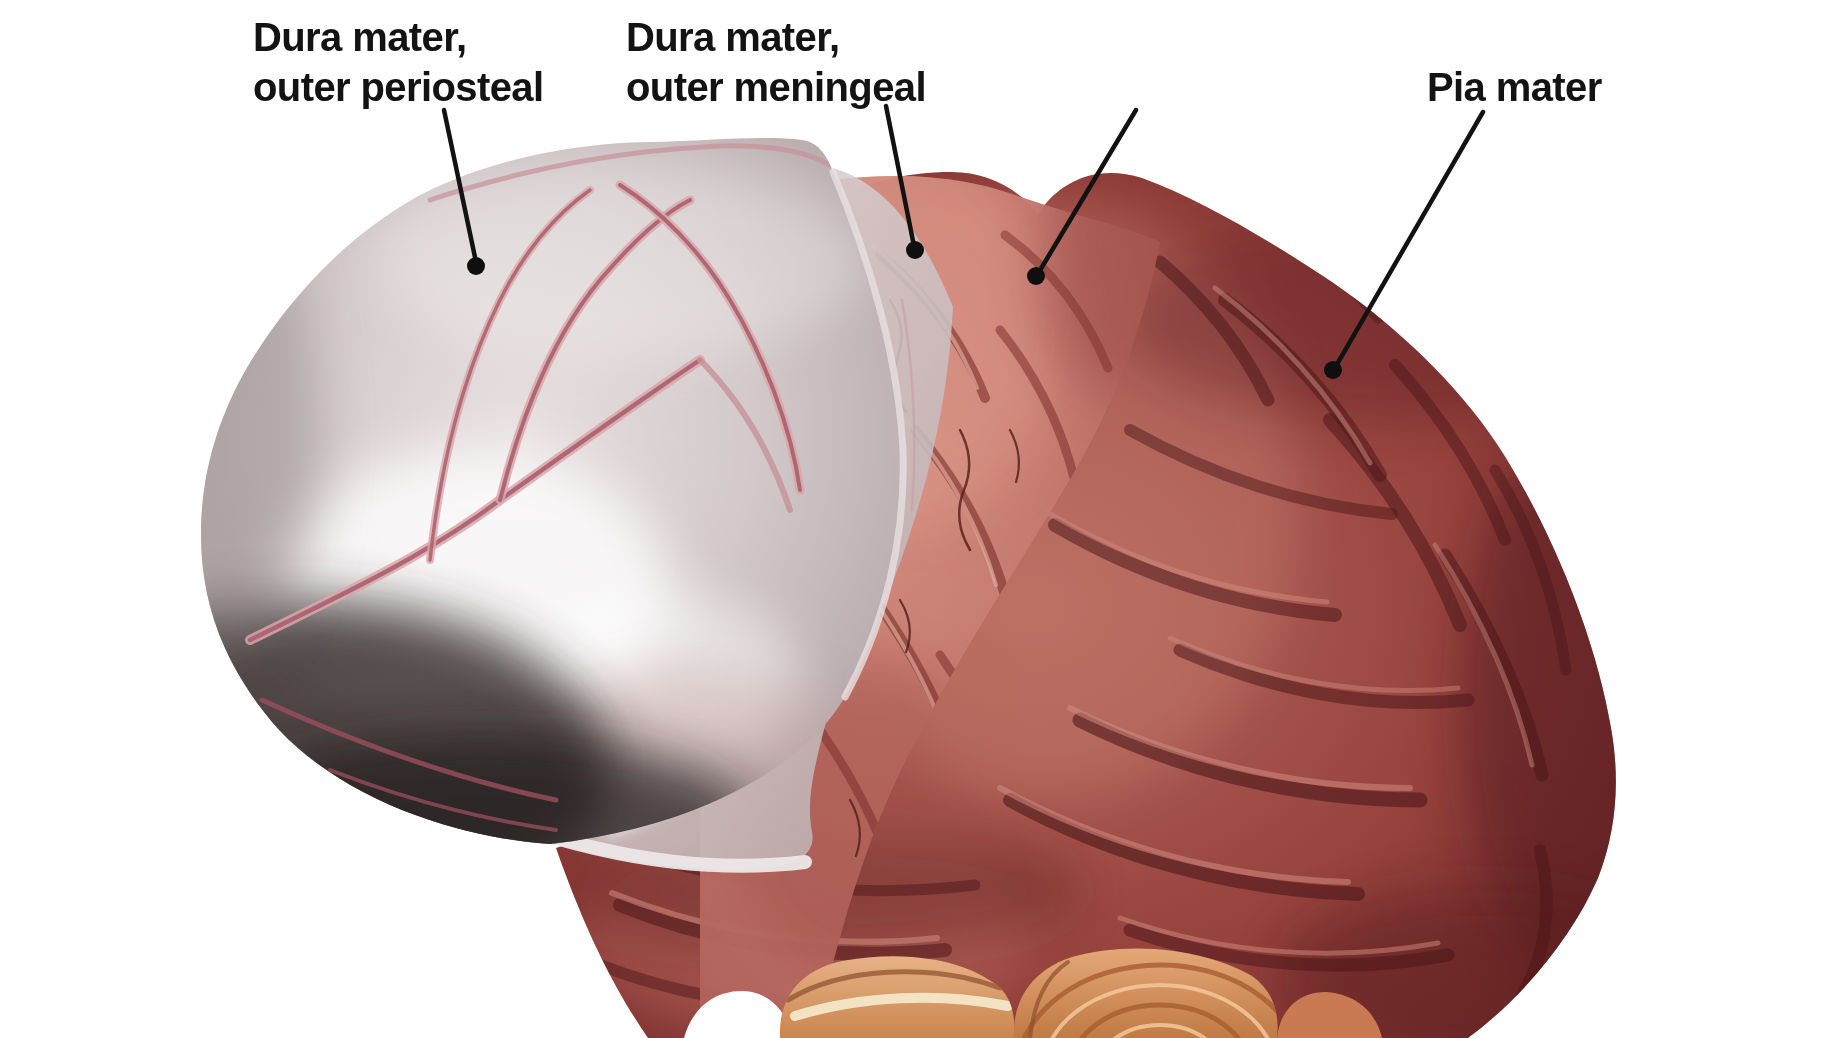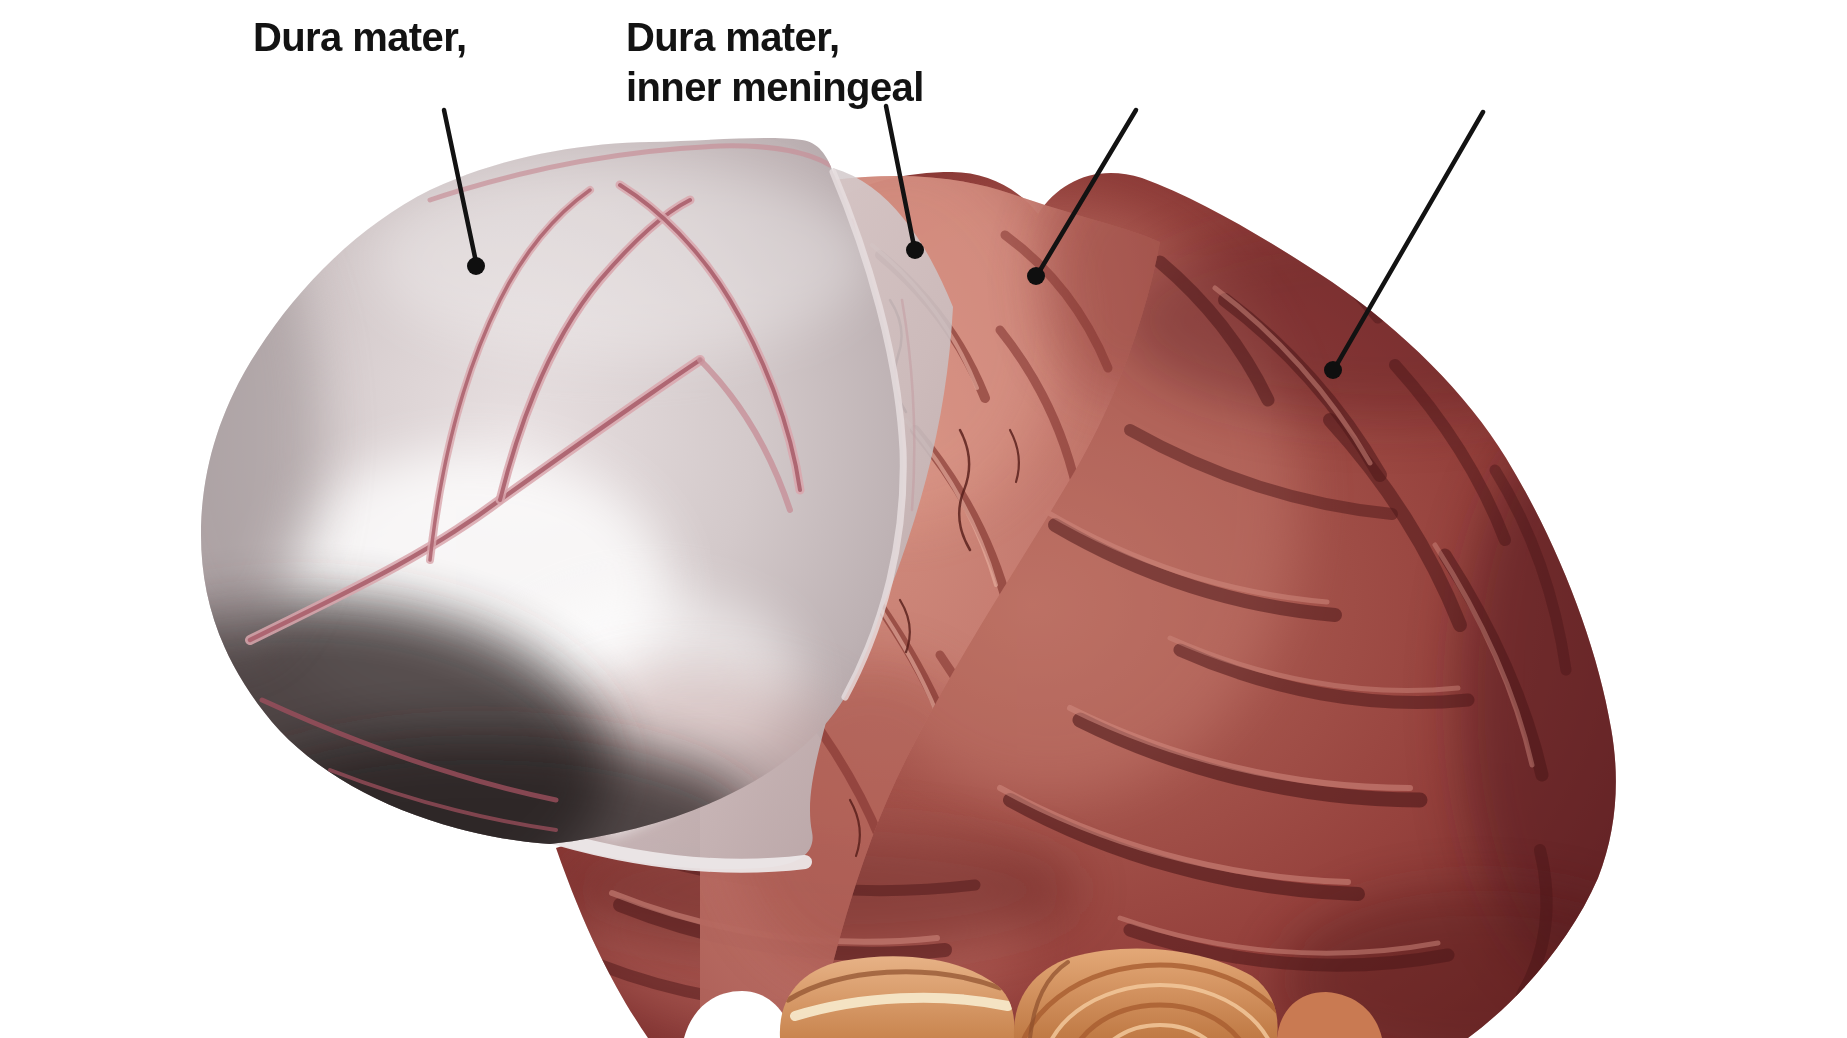--- a/index.html
+++ b/index.html
@@ -218,19 +218,23 @@
       <circle class="dot" cx="915" cy="250" r="9"></circle>
       <line class="leader" x1="1136" y1="110" x2="1039" y2="272"></line>
       <circle class="dot" cx="1036" cy="276" r="9"></circle>
       <line class="leader" x1="1483" y1="112" x2="1336" y2="366"></line>
       <circle class="dot" cx="1333" cy="370" r="9"></circle>
     </g>
   </svg>
 
   <div class="anno-label" style="left:253px;top:12px;">
     <div>Dura mater,</div>
+    <div>outer periosteal</div>
   </div>
   <div class="anno-label" style="left:626px;top:12px;">
     <div>Dura mater,</div>
-    <div>inner meningeal</div>
+    <div>outer meningeal</div>
   </div>
+  <div class="anno-label" style="left:1427px;top:62px;">
+    <div>Pia mater</div>
+  </div>
 
 </div>
 
 </body></html>

